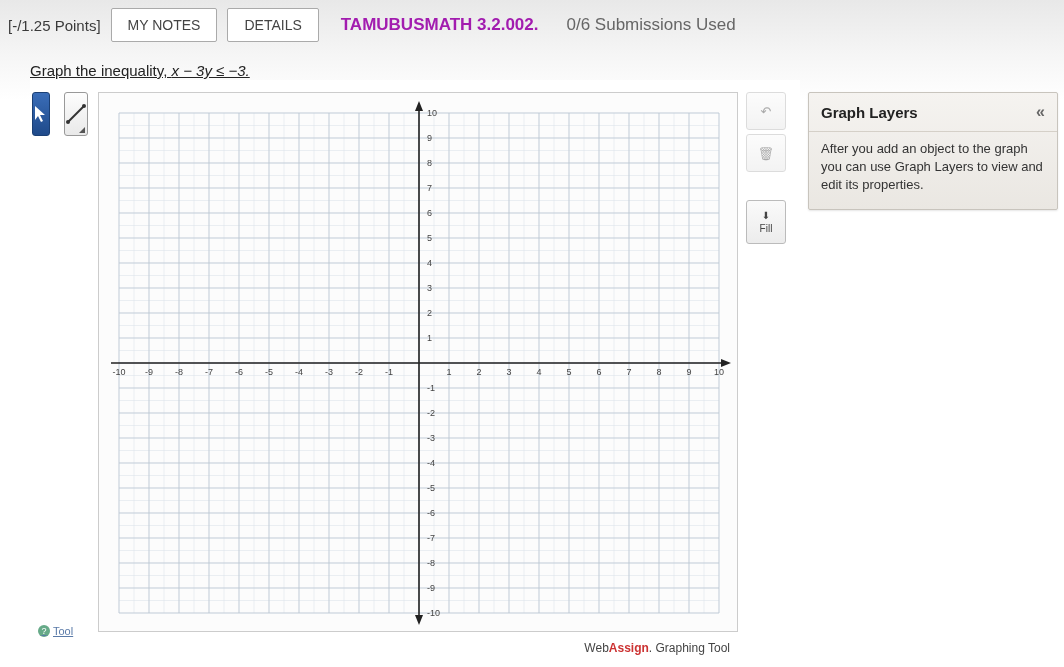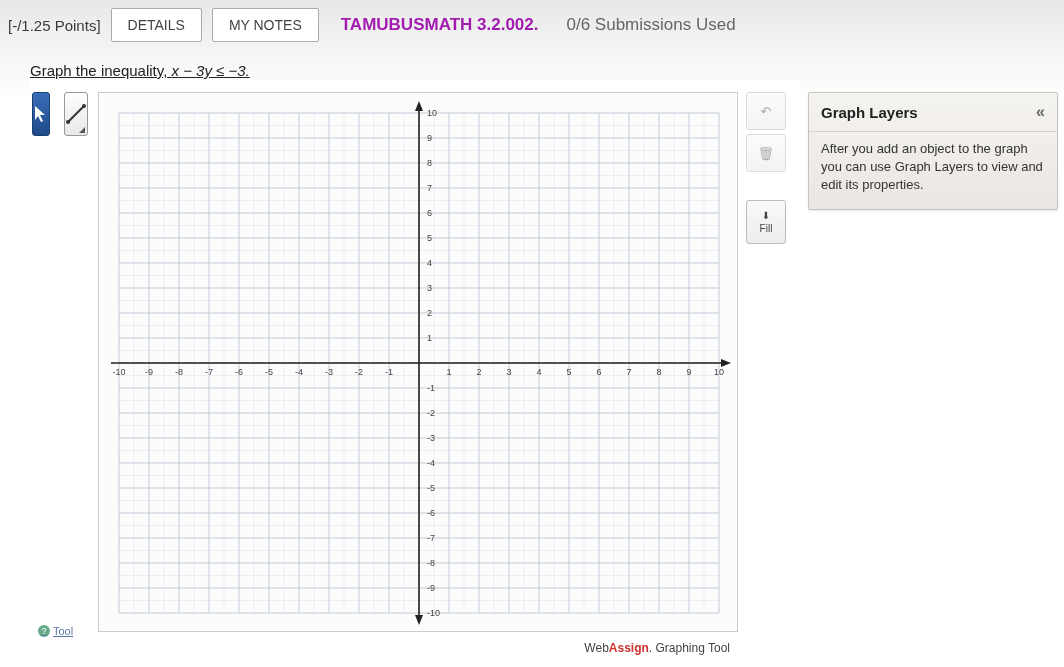--- a/index.html
+++ b/index.html
@@ -197,22 +197,22 @@
       line-height: 1.4;
     }
     .collapse-chevron { color:#666; font-size:16px;}
     svg text { font-family: Arial; fill: #444; }
   </style>
 </head>
 <body>
 
 <div class="header-bar">
   <span class="points-label">[-/1.25 Points]</span>
+  <button class="header-btn">MY NOTES</button>
   <button class="header-btn">DETAILS</button>
-  <button class="header-btn">MY NOTES</button>
   <span class="assignment-code">TAMUBUSMATH 3.2.002.</span>
   <span class="submissions">0/6 Submissions Used</span>
 </div>
 
 <div class="prompt">
   <span>Graph the inequality, </span><span class="math">x − 3y ≤ −3.</span>
 </div>
 
 <div class="graph-area">
 

